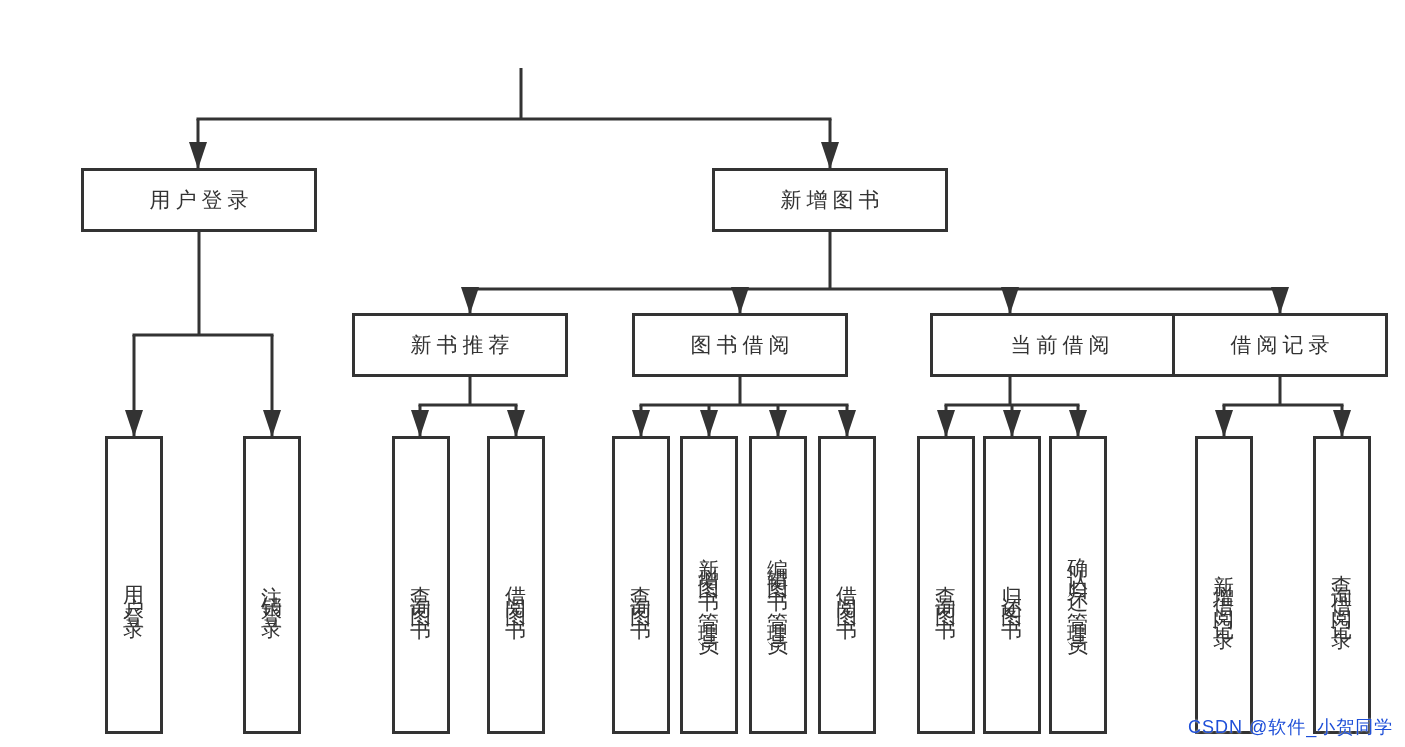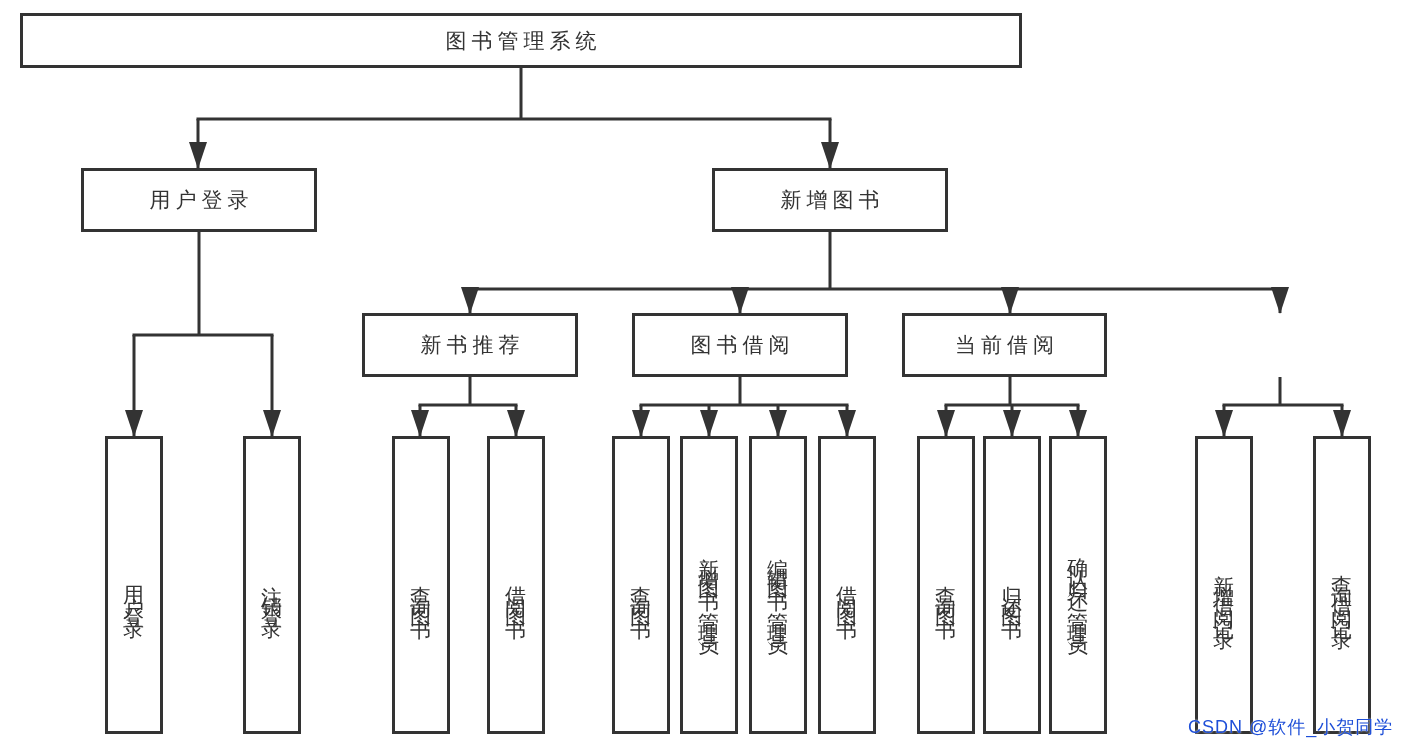--- a/index.html
+++ b/index.html
@@ -94,39 +94,39 @@
         <path d="M1012 405 L1012 436" marker-end="url(#ah)"></path>
         <path d="M1078 405 L1078 436" marker-end="url(#ah)"></path>
 
         <path d="M1280 377 L1280 405 M1222.5 405 L1343.5 405"></path>
         <path d="M1224 405 L1224 436" marker-end="url(#ah)"></path>
         <path d="M1342 405 L1342 436" marker-end="url(#ah)"></path>
       </g>
     </svg>
   </div>
 
-  <div class="node h-node" style="left:20px;top:13px;width:1002px;height:55px;">
-    <span class="lbl">图书管理系统</span>
-  </div>
 
   <div class="node h-node" style="left:81px;top:168px;width:236px;height:64px;">
     <span class="lbl">用户登录</span>
   </div>
   <div class="node h-node" style="left:712px;top:168px;width:236px;height:64px;">
     <span class="lbl">新增图书</span>
   </div>
 
-  <div class="node h-node" style="left:362px;top:313px;width:216px;height:64px;">
+  <div class="node h-node" style="left:352px;top:313px;width:216px;height:64px;">
     <span class="lbl">新书推荐</span>
   </div>
   <div class="node h-node" style="left:632px;top:313px;width:216px;height:64px;font-family:Liberation Mono, monospace;">
     <span class="lbl">图书借阅</span>
   </div>
-  <div class="node h-node" style="left:902px;top:313px;width:205px;height:64px;">
+  <div class="node h-node" style="left:930px;top:313px;width:260px;height:64px;">
     <span class="lbl">当前借阅</span>
+  </div>
+  <div class="node h-node" style="left:1172px;top:313px;width:216px;height:64px;">
+    <span class="lbl">借阅记录</span>
   </div>
 
   <div class="node v-node" style="left:105px;">
     <span class="lbl">用户登录</span>
   </div>
   <div class="node v-node" style="left:243px;">
     <span class="lbl">注销登录</span>
   </div>
 
   <div class="node v-node" style="left:392px;">

